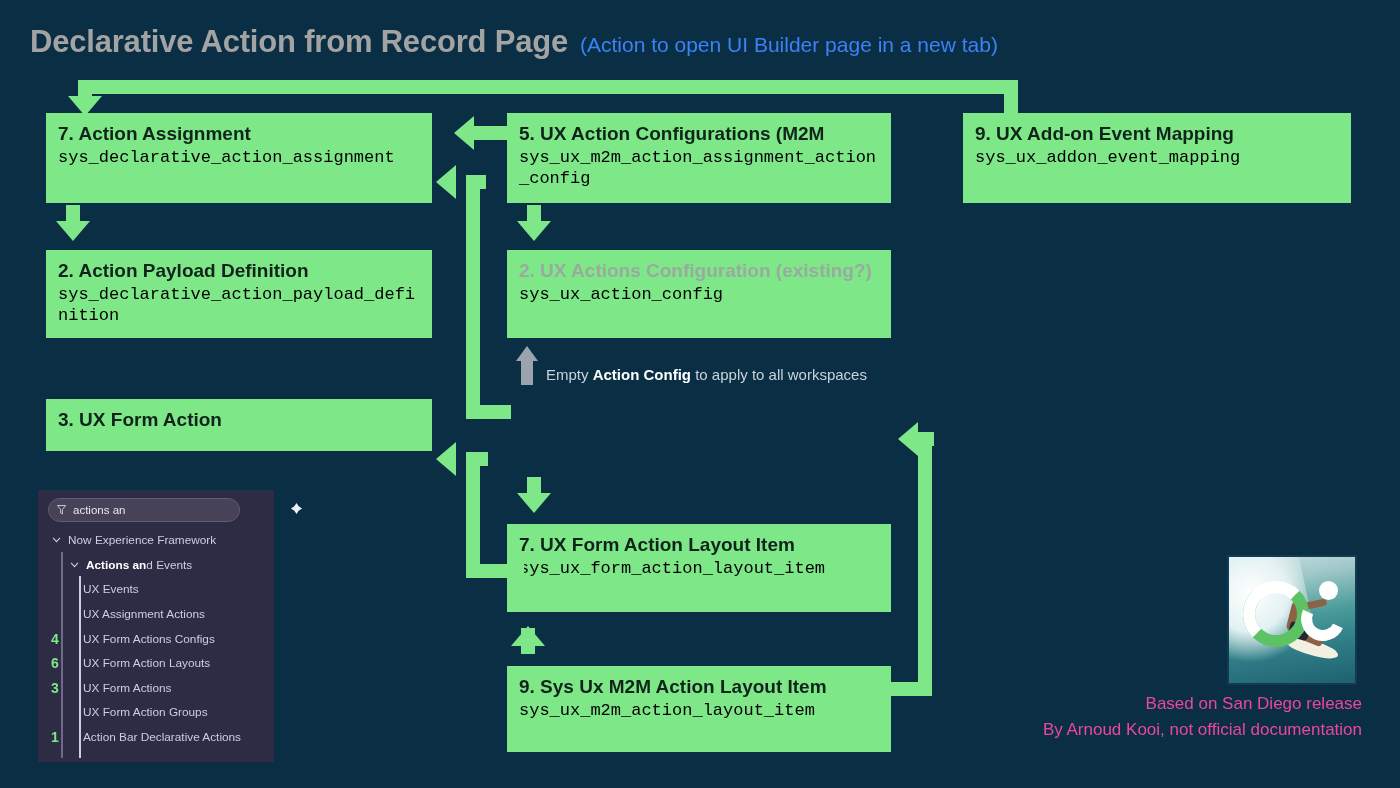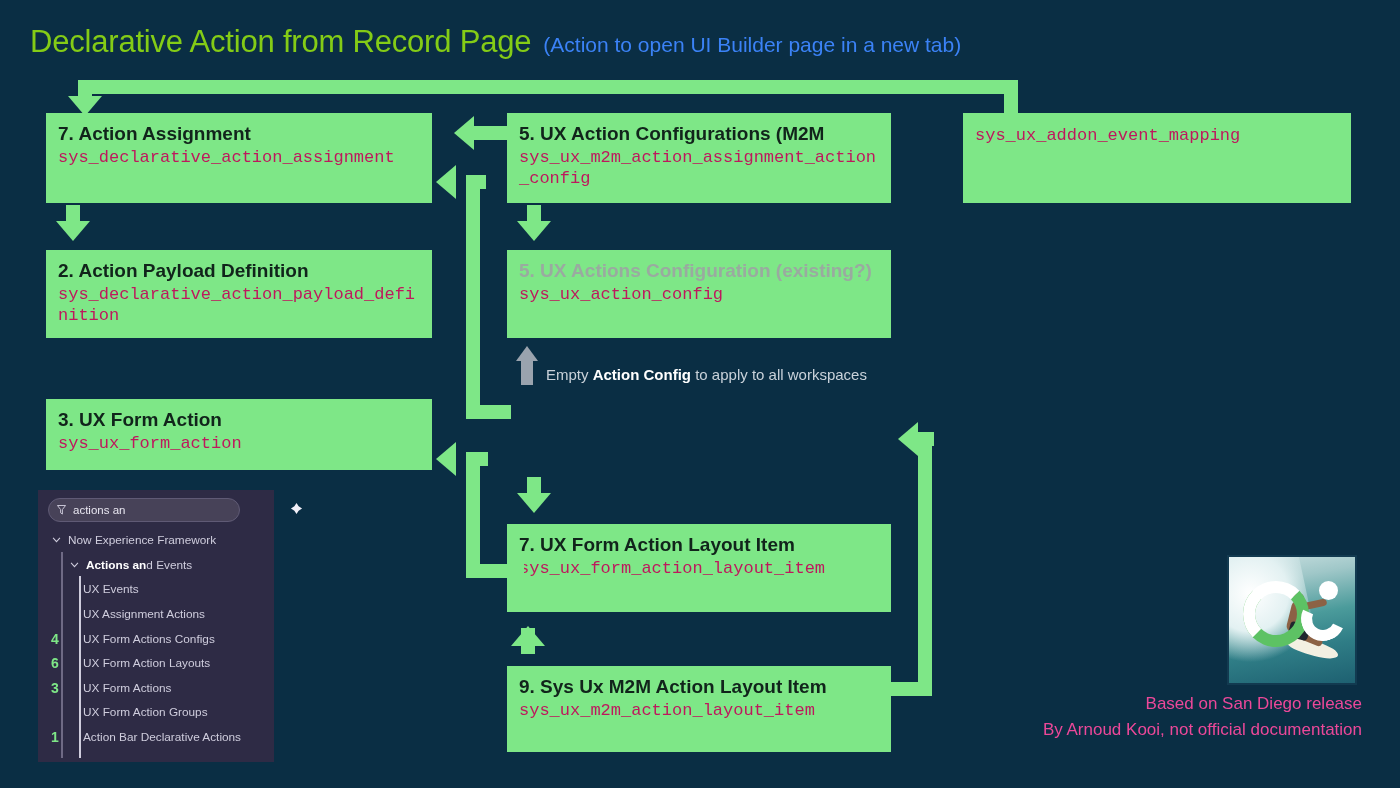--- a/index.html
+++ b/index.html
@@ -6,39 +6,39 @@
   html, body {
     width: 1400px; height: 788px;
     background: #0a2e44;
     font-family: "Liberation Sans", sans-serif;
     overflow: hidden;
   }
   #stage { position: relative; width: 1400px; height: 788px; background: #0a2e44; }
 
   
   .title-row { position: absolute; left: 30px; top: 24px; display: flex; align-items: baseline; gap: 12px; }
-  .title-main { font-size: 31px; font-weight: normal; color: #84cc16; letter-spacing: -0.2px; }
+  .title-main { font-size: 31px; font-weight: bold; color: #a3a3a3; letter-spacing: -0.2px; }
   .title-sub  { font-size: 21px; font-weight: normal; color: #3b82f6; }
 
   
   .box {
     position: absolute;
     background: #7ee787;
     padding: 10px 12px 12px 12px;
     overflow: hidden;
   }
   .box-title {
     font-size: 19px; font-weight: bold; color: #11241b;
     line-height: 1.16; white-space: nowrap;
   }
   .box-title.wrap { white-space: normal; }
   .box-title.dim { color: #9aaaa0; }
   .box-table {
     font-family: "Liberation Mono", monospace;
-    font-size: 17px; color: #be185d; line-height: 1.22;
+    font-size: 17px; color: #000000; line-height: 1.22;
     margin-top: 3px; word-break: break-all;
   }
 
   
   .bar { position: absolute; background: #7ee787; }
   .tri { position: absolute; width: 0; height: 0; }
   .tri-down  { border-left: 17px solid transparent; border-right: 17px solid transparent; border-top: 20px solid #7ee787; }
   .tri-left  { border-top: 17px solid transparent; border-bottom: 17px solid transparent; border-right: 20px solid #7ee787; }
   .tri-up    { border-left: 17px solid transparent; border-right: 17px solid transparent; border-bottom: 20px solid #7ee787; }
   .tri-up-grey { border-left: 11px solid transparent; border-right: 11px solid transparent; border-bottom: 15px solid #9aa3ae; }
@@ -138,35 +138,34 @@
   </div>
 
   <div class="bar" style="left:66px; top:205px; width:14px; height:18px;"></div>
   <div class="tri tri-down" style="left:56px; top:221px;"></div>
 
   <div class="box" style="left:46px; top:250px; width:386px; height:88px;">
     <div class="box-title">2. Action Payload Definition</div>
     <div class="box-table">sys_declarative_action_payload_definition</div>
   </div>
 
-  <div class="box" style="left:46px; top:399px; width:386px; height:71px;padding-left:12px;">
+  <div class="box" style="left:46px; top:399px; width:386px; height:52px;padding-left:12px;">
     <div class="box-title">3. UX Form Action</div>
-    <div class="box-table">sys_ux_form_action</div>
   </div>
 
   <div class="box" style="left:507px; top:113px; width:384px; height:90px;">
     <div class="box-title">5. UX Action Configurations (M2M</div>
     <div class="box-table">sys_ux_m2m_action_assignment_action_config</div>
   </div>
 
   <div class="bar" style="left:527px; top:205px; width:14px; height:18px;"></div>
   <div class="tri tri-down" style="left:517px; top:221px;"></div>
 
   <div class="box" style="left:507px; top:250px; width:384px; height:88px;">
-    <div class="box-title wrap dim">5. UX Actions Configuration (existing?)</div>
+    <div class="box-title wrap dim">2. UX Actions Configuration (existing?)</div>
     <div class="box-table">sys_ux_action_config</div>
   </div>
 
   <div class="bar-grey" style="left:521px; top:360px; width:12px; height:25px;"></div>
   <div class="tri tri-up-grey" style="left:516px; top:346px;"></div>
   <div class="note" style="left:546px; top:366px;">
     <span>Empty </span><b>Action Config</b><span> to apply to all workspaces</span>
   </div>
 
 
@@ -180,20 +179,21 @@
 
   <div class="bar" style="left:521px; top:628px; width:14px; height:26px;"></div>
   <div class="tri tri-up" style="left:511px; top:626px;"></div>
 
   <div class="box" style="left:507px; top:666px; width:384px; height:86px;">
     <div class="box-title">9. Sys Ux M2M Action Layout Item</div>
     <div class="box-table">sys_ux_m2m_action_layout_item</div>
   </div>
 
   <div class="box" style="left:963px; top:113px; width:388px; height:90px;">
+    <div class="box-title">9. UX Add-on Event Mapping</div>
     <div class="box-table">sys_ux_addon_event_mapping</div>
   </div>
 
   <div class="bar" style="left:466px; top:175px; width:14px; height:244px;"></div>
   <div class="bar" style="left:466px; top:405px; width:45px; height:14px;"></div>
   <div class="bar" style="left:466px; top:175px; width:20px; height:14px;"></div>
   <div class="tri tri-left" style="left:436px; top:165px;"></div>
 
   <div class="bar" style="left:474px; top:126px; width:38px; height:14px;"></div>
   <div class="tri tri-left" style="left:454px; top:116px;"></div>

